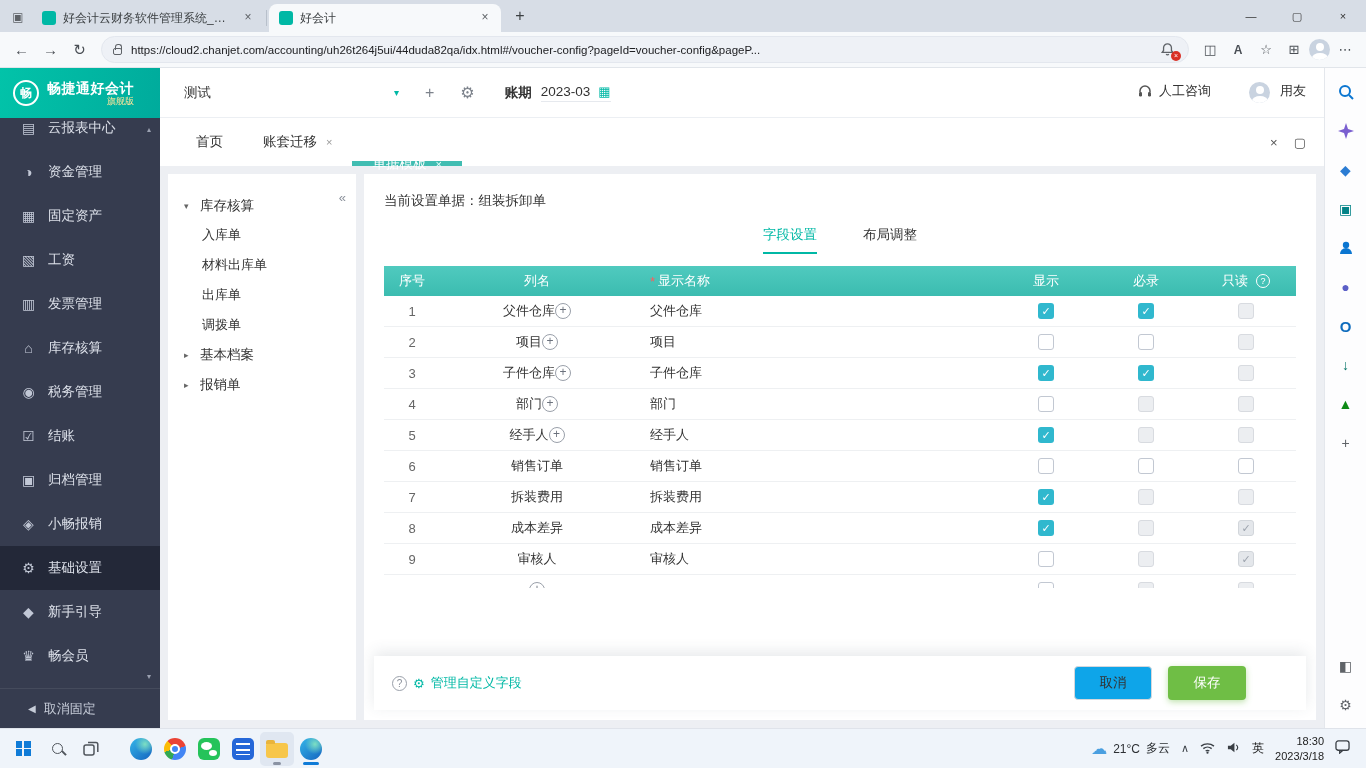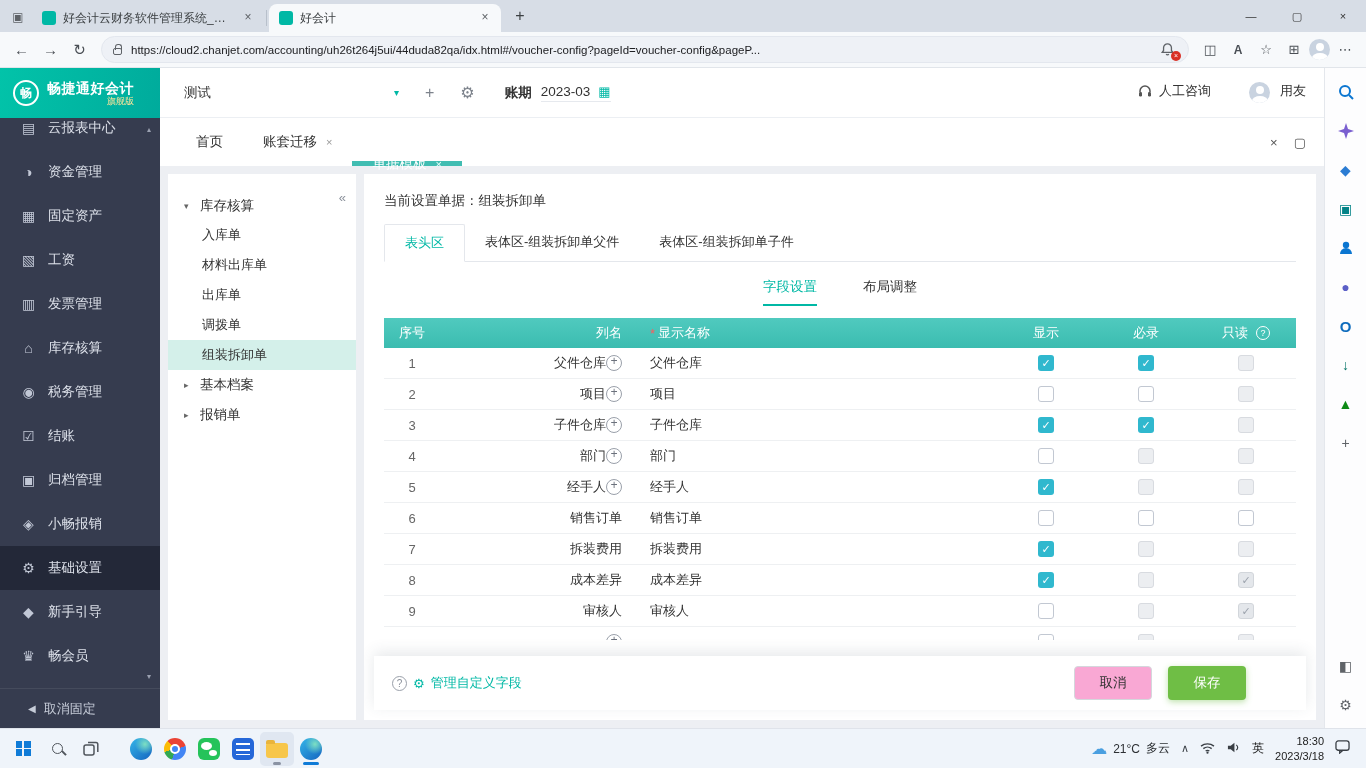--- a/index.html
+++ b/index.html
@@ -98,41 +98,41 @@
   .ptab2.active { color:#00b8a5; border:1px solid #e4e7ec; border-bottom:1px solid #fff; margin-bottom:-1px; border-radius:2px 2px 0 0; }
   .subtabs { display:flex; justify-content:center; gap:46px; margin-top:16px; }
   .subtab { font-size:13.5px; color:#333; padding-bottom:8px; border-bottom:2px solid transparent; }
   .subtab.active { color:#00b8a5; border-bottom-color:#00b8a5; }
 
   .tablewrap { margin-top:12px; height:322px; overflow:hidden; }
   .trow { display:flex; align-items:center; height:31px; border-bottom:1px solid #eef0f2; font-size:13px; color:#333; }
   .thead { height:30px; background:linear-gradient(180deg,#50cabf,#3bbcb0); color:#fff; border-bottom:none; }
   .c-no { width:56px; text-align:center; flex:none; color:#666; }
   .thead .c-no { color:#fff; }
-  .c-col { width:196px; flex:none; display:flex; align-items:center; justify-content:flex-end; padding:0 14px 0 12px;font-family:Liberation Mono, monospace; }
+  .c-col { width:196px; flex:none; display:flex; align-items:center; justify-content:center; padding:0 14px 0 12px; }
   .c-disp { flex:1; padding-left:14px; display:flex; align-items:center; min-width:0; }
   .c-chk { width:100px; flex:none; display:flex; justify-content:center; align-items:center; gap:4px; }
   .star { color:#ff5b5b; margin-right:3px; }
   .help-q { width:14px; height:14px; border:1px solid #fff; border-radius:50%; font-size:9px; line-height:12px; text-align:center; margin-left:4px; }
   .plus-circle { width:16px; height:16px; border:1px solid #9aa0aa; border-radius:50%; color:#6b717c; font-size:12px; line-height:13px; text-align:center; flex:none; }
   .cb { width:16px; height:16px; border-radius:3px; position:relative; background:#fff; border:1px solid #c2c8d2; }
   .cb[data-state="checked"] { background:#30b8ce; border:none; }
   .cb[data-state="checked"]::after { content:"✓"; color:#fff; position:absolute; inset:0; font-size:11px; line-height:16px; text-align:center; }
   .cb[data-state="unchecked"] { background:#fff; border:1px solid #c2c8d2; }
   .cb[data-state="disabled"] { background:#eceef1; border:1px solid #d8dbe0; }
   .cb[data-state="checked-disabled"] { background:#e4e7eb; border:1px solid #d2d6db; }
   .cb[data-state="checked-disabled"]::after { content:"✓"; color:#9ba2ac; position:absolute; inset:0; font-size:11px; line-height:15px; text-align:center; }
 
   .panel-footer { position:absolute; left:10px; right:10px; bottom:10px; height:54px; background:#fff; box-shadow:0 -4px 14px rgba(60,70,90,.12); display:flex; align-items:center; padding:0 18px; }
   .manage { display:flex; align-items:center; gap:6px; color:#00b8a5; font-size:13px; }
   .help-circle { width:15px; height:15px; border:1px solid #9aa0aa; color:#8a909a; border-radius:50%; font-size:10px; line-height:13px; text-align:center; }
   .gear-teal { color:#00b8a5; font-size:13px; }
   .footer-btns { margin-left:auto; display:flex; gap:16px; padding-right:42px; }
   .btn { width:78px; height:34px; border-radius:4px; font-size:13.5px; display:flex; align-items:center; justify-content:center; }
-  .btn-cancel { background:#f9a8d4; border:1px solid #d4d7dc; color:#333; }
+  .btn-cancel { background:#0ea5e9; border:1px solid #d4d7dc; color:#333; }
   .btn-save { background:#6fbe45; color:#fff; box-shadow:0 2px 6px rgba(110,190,70,.45); }
 
   
   .edge-rail { width:42px; background:#fdfdfe; border-left:1px solid #e4e7ec; display:flex; flex-direction:column; align-items:center; padding:13px 0 12px; gap:17px; flex:none; }
   .rail-icon { width:22px; height:22px; display:flex; align-items:center; justify-content:center; font-size:14px; }
   .rail-spacer { flex:1; }
   .ri-shapes { color:#2b7cd3; } .ri-designer { color:#038387; } .ri-loop { color:#5b5fc7; }
   .ri-outlook { color:#0f6cbd; font-weight:bold; font-size:15px; }
   .ri-drop { color:#077568; font-weight:bold; } .ri-games { color:#0e8a16; }
   .ri-grey { color:#5f6368; }
@@ -343,38 +343,32 @@
             <div class="tree">
               <span class="tree-collapse">«</span>
               <div class="tree-root">
                 <span class="chev">▾</span>
                 <span>库存核算</span>
               </div>
               <div class="tree-item">入库单</div>
               <div class="tree-item">材料出库单</div>
               <div class="tree-item">出库单</div>
               <div class="tree-item">调拨单</div>
-              <div class="tree-item selected">组装拆卸单</div>
               <div class="tree-section">
                 <span class="chev">▸</span>
                 <span>基本档案</span>
               </div>
               <div class="tree-section">
                 <span class="chev">▸</span>
                 <span>报销单</span>
               </div>
             </div>
 
             <div class="panel">
               <div class="doc-label">当前设置单据：组装拆卸单</div>
-              <div class="ptabs2">
-                <span class="ptab2 active">表头区</span>
-                <span class="ptab2">表体区-组装拆卸单父件</span>
-                <span class="ptab2">表体区-组装拆卸单子件</span>
-              </div>
               <div class="subtabs">
                 <span class="subtab active">字段设置</span>
                 <span class="subtab">布局调整</span>
               </div>
 
               <div class="tablewrap">
                 <div class="trow thead">
                   <div class="c-no">序号</div>
                   <div class="c-col">
                       <span>列名</span>

